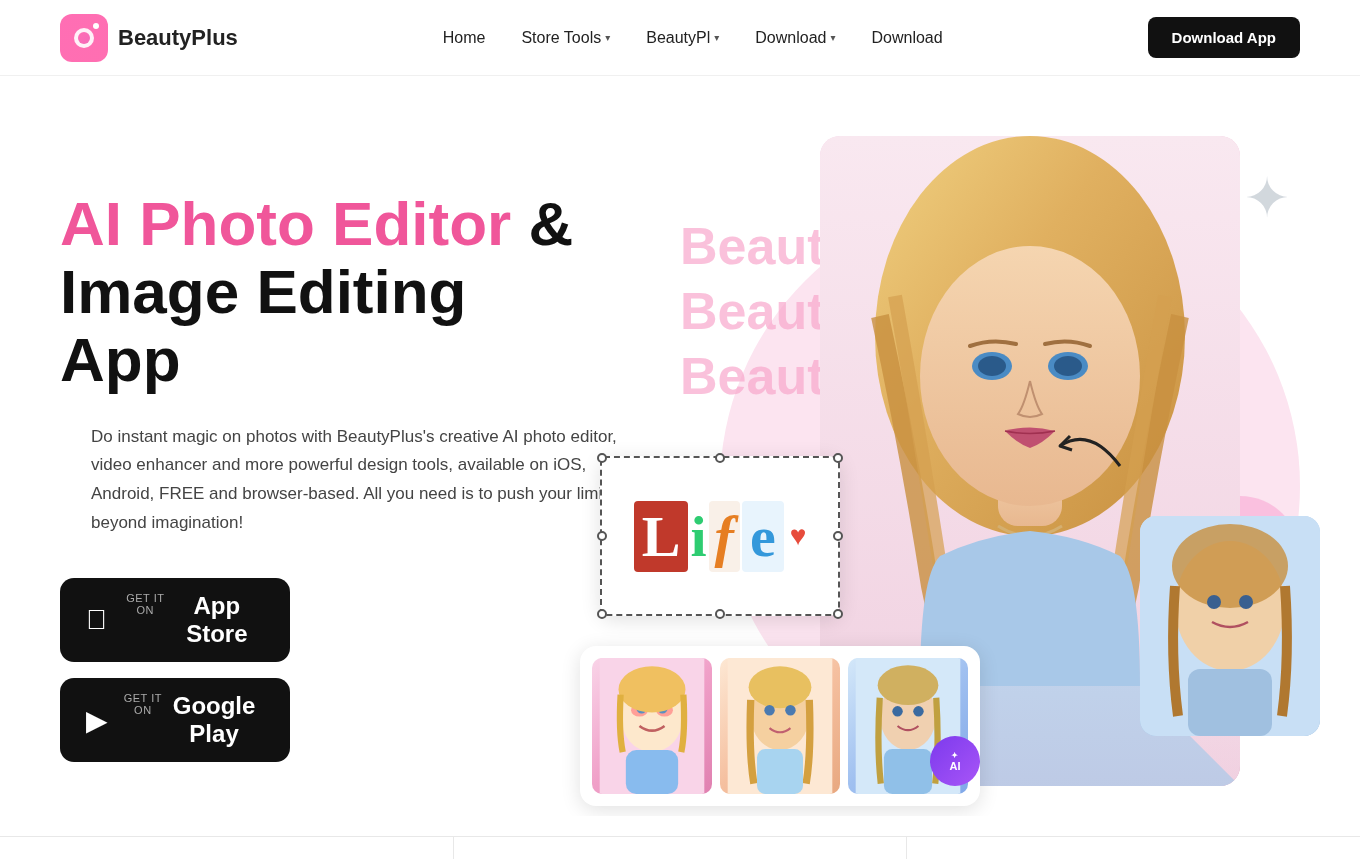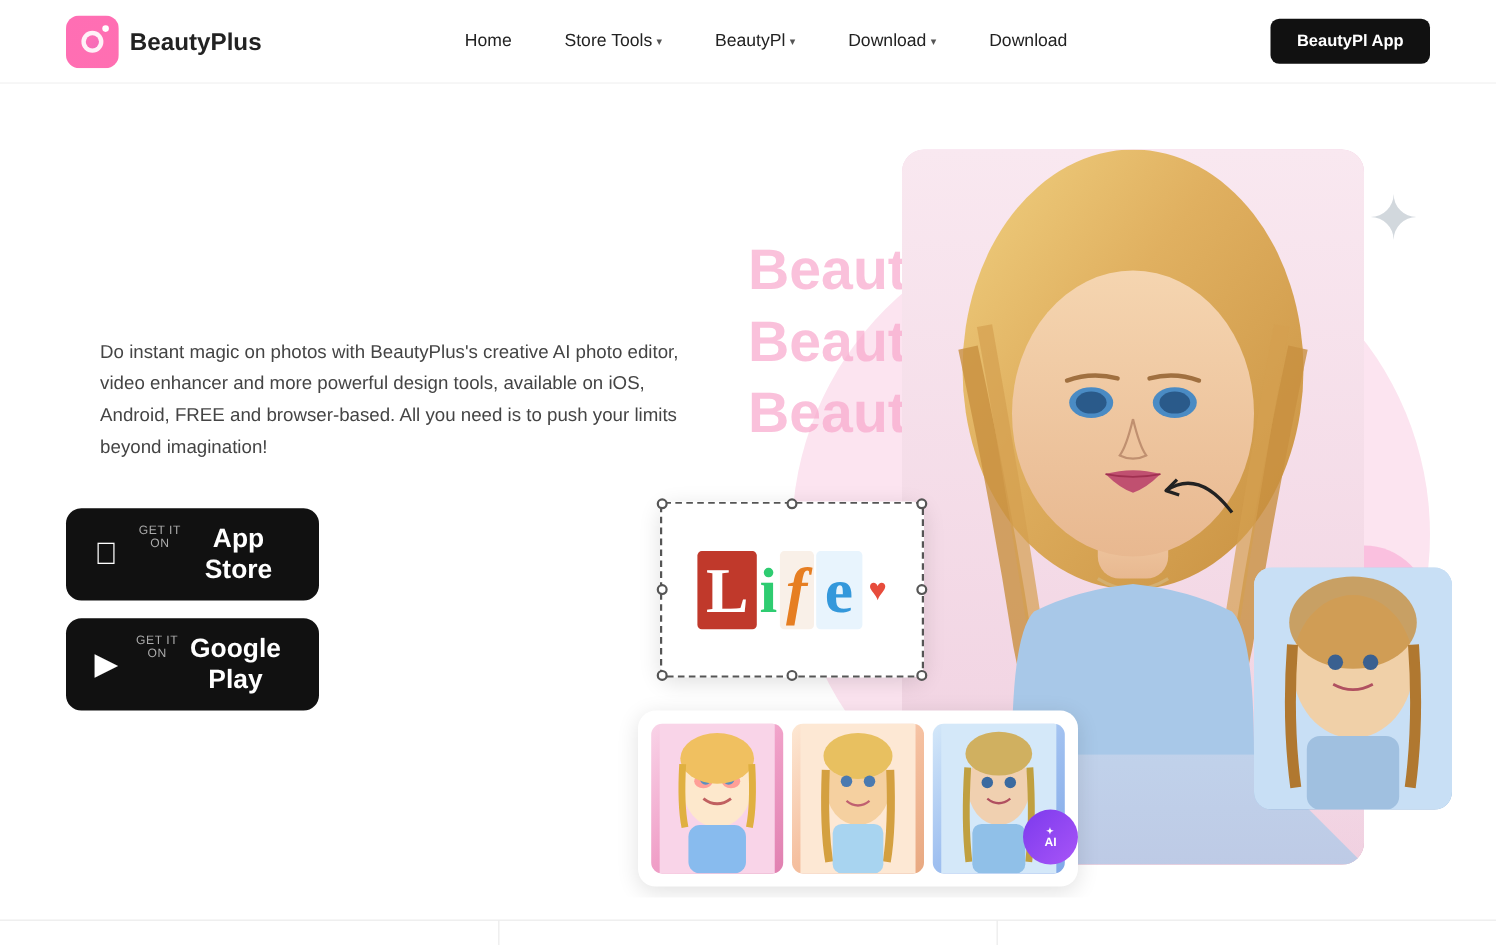--- a/index.html
+++ b/index.html
@@ -28,21 +28,21 @@
       height: 48px;
     }
     .logo-text {
       font-size: 22px;
       font-weight: 700;
       color: #222;
     }
     nav {
       display: flex;
       align-items: center;
-      gap: 48px;
+      gap: 36px;
     }
     .nav-item {
       display: flex;
       align-items: center;
       gap: 4px;
       font-size: 16px;
       color: #222;
       cursor: pointer;
       font-weight: 500;
     }
@@ -367,26 +367,30 @@
     </div>
     <div class="nav-item">
       <span>Download</span>
       <span class="chevron">▾</span>
     </div>
     <div class="nav-item">
       <span>Download</span>
     </div>
   </nav>
 
-  <button class="download-app-btn">BeautyPl App</button>
+  <button class="download-app-btn">Download App</button>
 </header>
 
 <section class="hero">
 
   <div class="hero-left">
+    <h1 class="hero-title">
+      <span class="pink">AI Photo Editor</span>
+      <span class="black"> &amp;<br>Image Editing<br>App</span>
+    </h1>
     <p class="hero-desc">Do instant magic on photos with BeautyPlus's creative AI photo editor, video enhancer and more powerful design tools, available on iOS, Android, FREE and browser-based. All you need is to push your limits beyond imagination!</p>
     <div class="app-buttons">
       <button class="app-btn">
         <span class="app-btn-icon"></span>
         <span class="app-btn-text">
           <span class="app-btn-small">GET IT ON</span>
           <span class="app-btn-large">App Store</span>
         </span>
       </button>
       <button class="app-btn">

